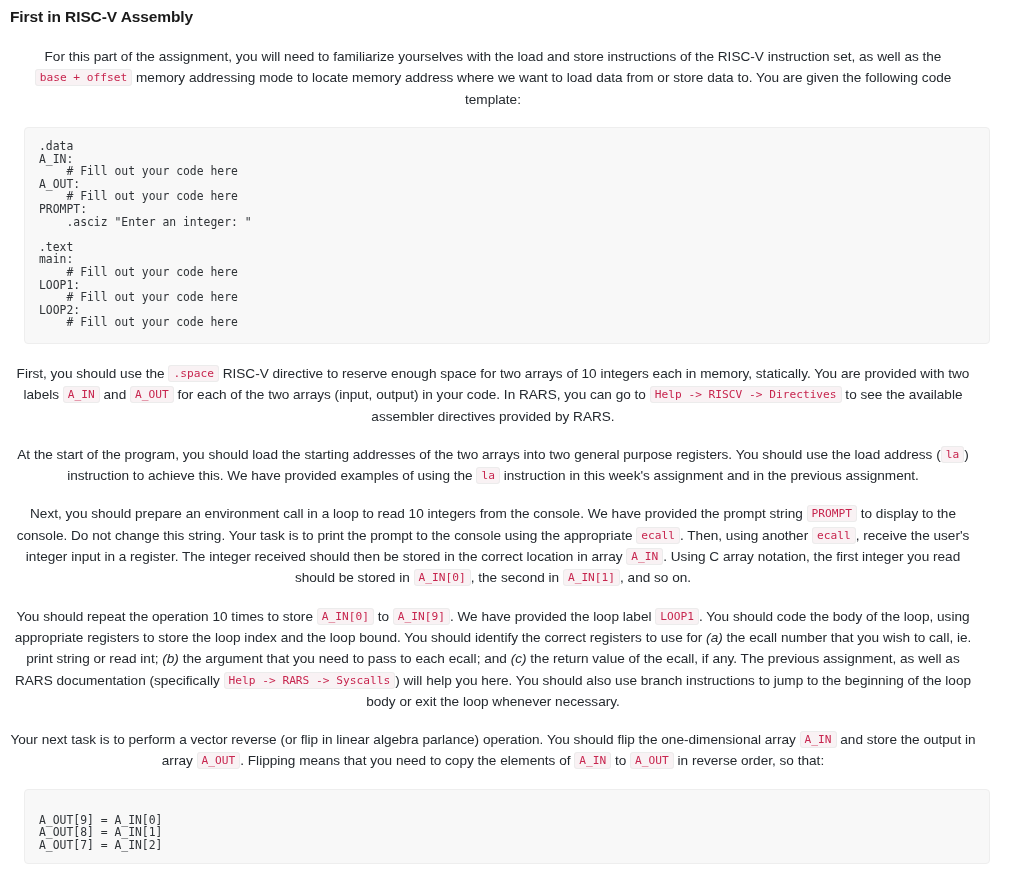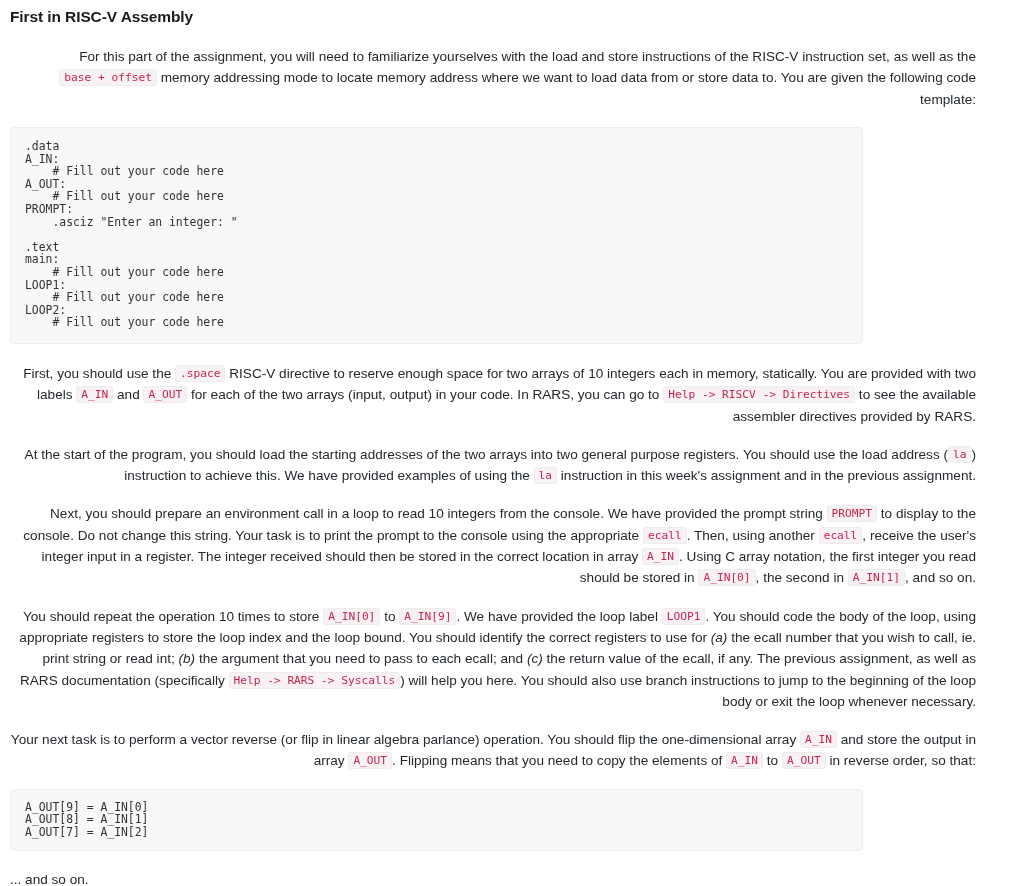--- a/index.html
+++ b/index.html
@@ -24,21 +24,21 @@
     color: #1a1a1a;
     margin: 0 0 19px 0;
     line-height: 1.3;
     letter-spacing: -0.1px;
   }
   p.para {
     font-size: 13.6px;
     line-height: 21.3px;
     margin: 0 0 17px 0;
     color: #24292e;
-    text-align: right;
+    text-align: center;
   }
 
   
   code.ic {
     font-family: "DejaVu Sans Mono", "Liberation Mono", monospace;
     font-size: 11.2px;
     color: #c7254e;
     background-color: #f9f2f4;
     border: 1px solid #ececec;
     border-radius: 3px;
@@ -51,29 +51,29 @@
 
   
   pre.codeblock {
     font-family: "DejaVu Sans Mono", "Liberation Mono", monospace;
     font-size: 11.4px;
     line-height: 12.6px;
     color: #2f3337;
     background-color: #f8f8f8;
     border: 1px solid #eeeeee;
     border-radius: 4px;
-    width: 853px;
-    margin: 0 0 19px 0;
+    width: 966px;
+    margin: 0 0 19px 14px;
     padding: 12px 14px 14px 14px;
     overflow-x: auto;
     white-space: pre;
     tab-size: 4;
   }
   pre.codeblock.small {
-    padding: 11px 14px 12px 14px;
+    padding: 24px 14px 12px 14px;
     line-height: 12.6px;
     margin-bottom: 18px;
   }
   .sep-note {
     font-size: 13.6px;
     line-height: 21.3px;
     margin: 0 0 18px 0;
     color: #24292e;
   }
 </style>

